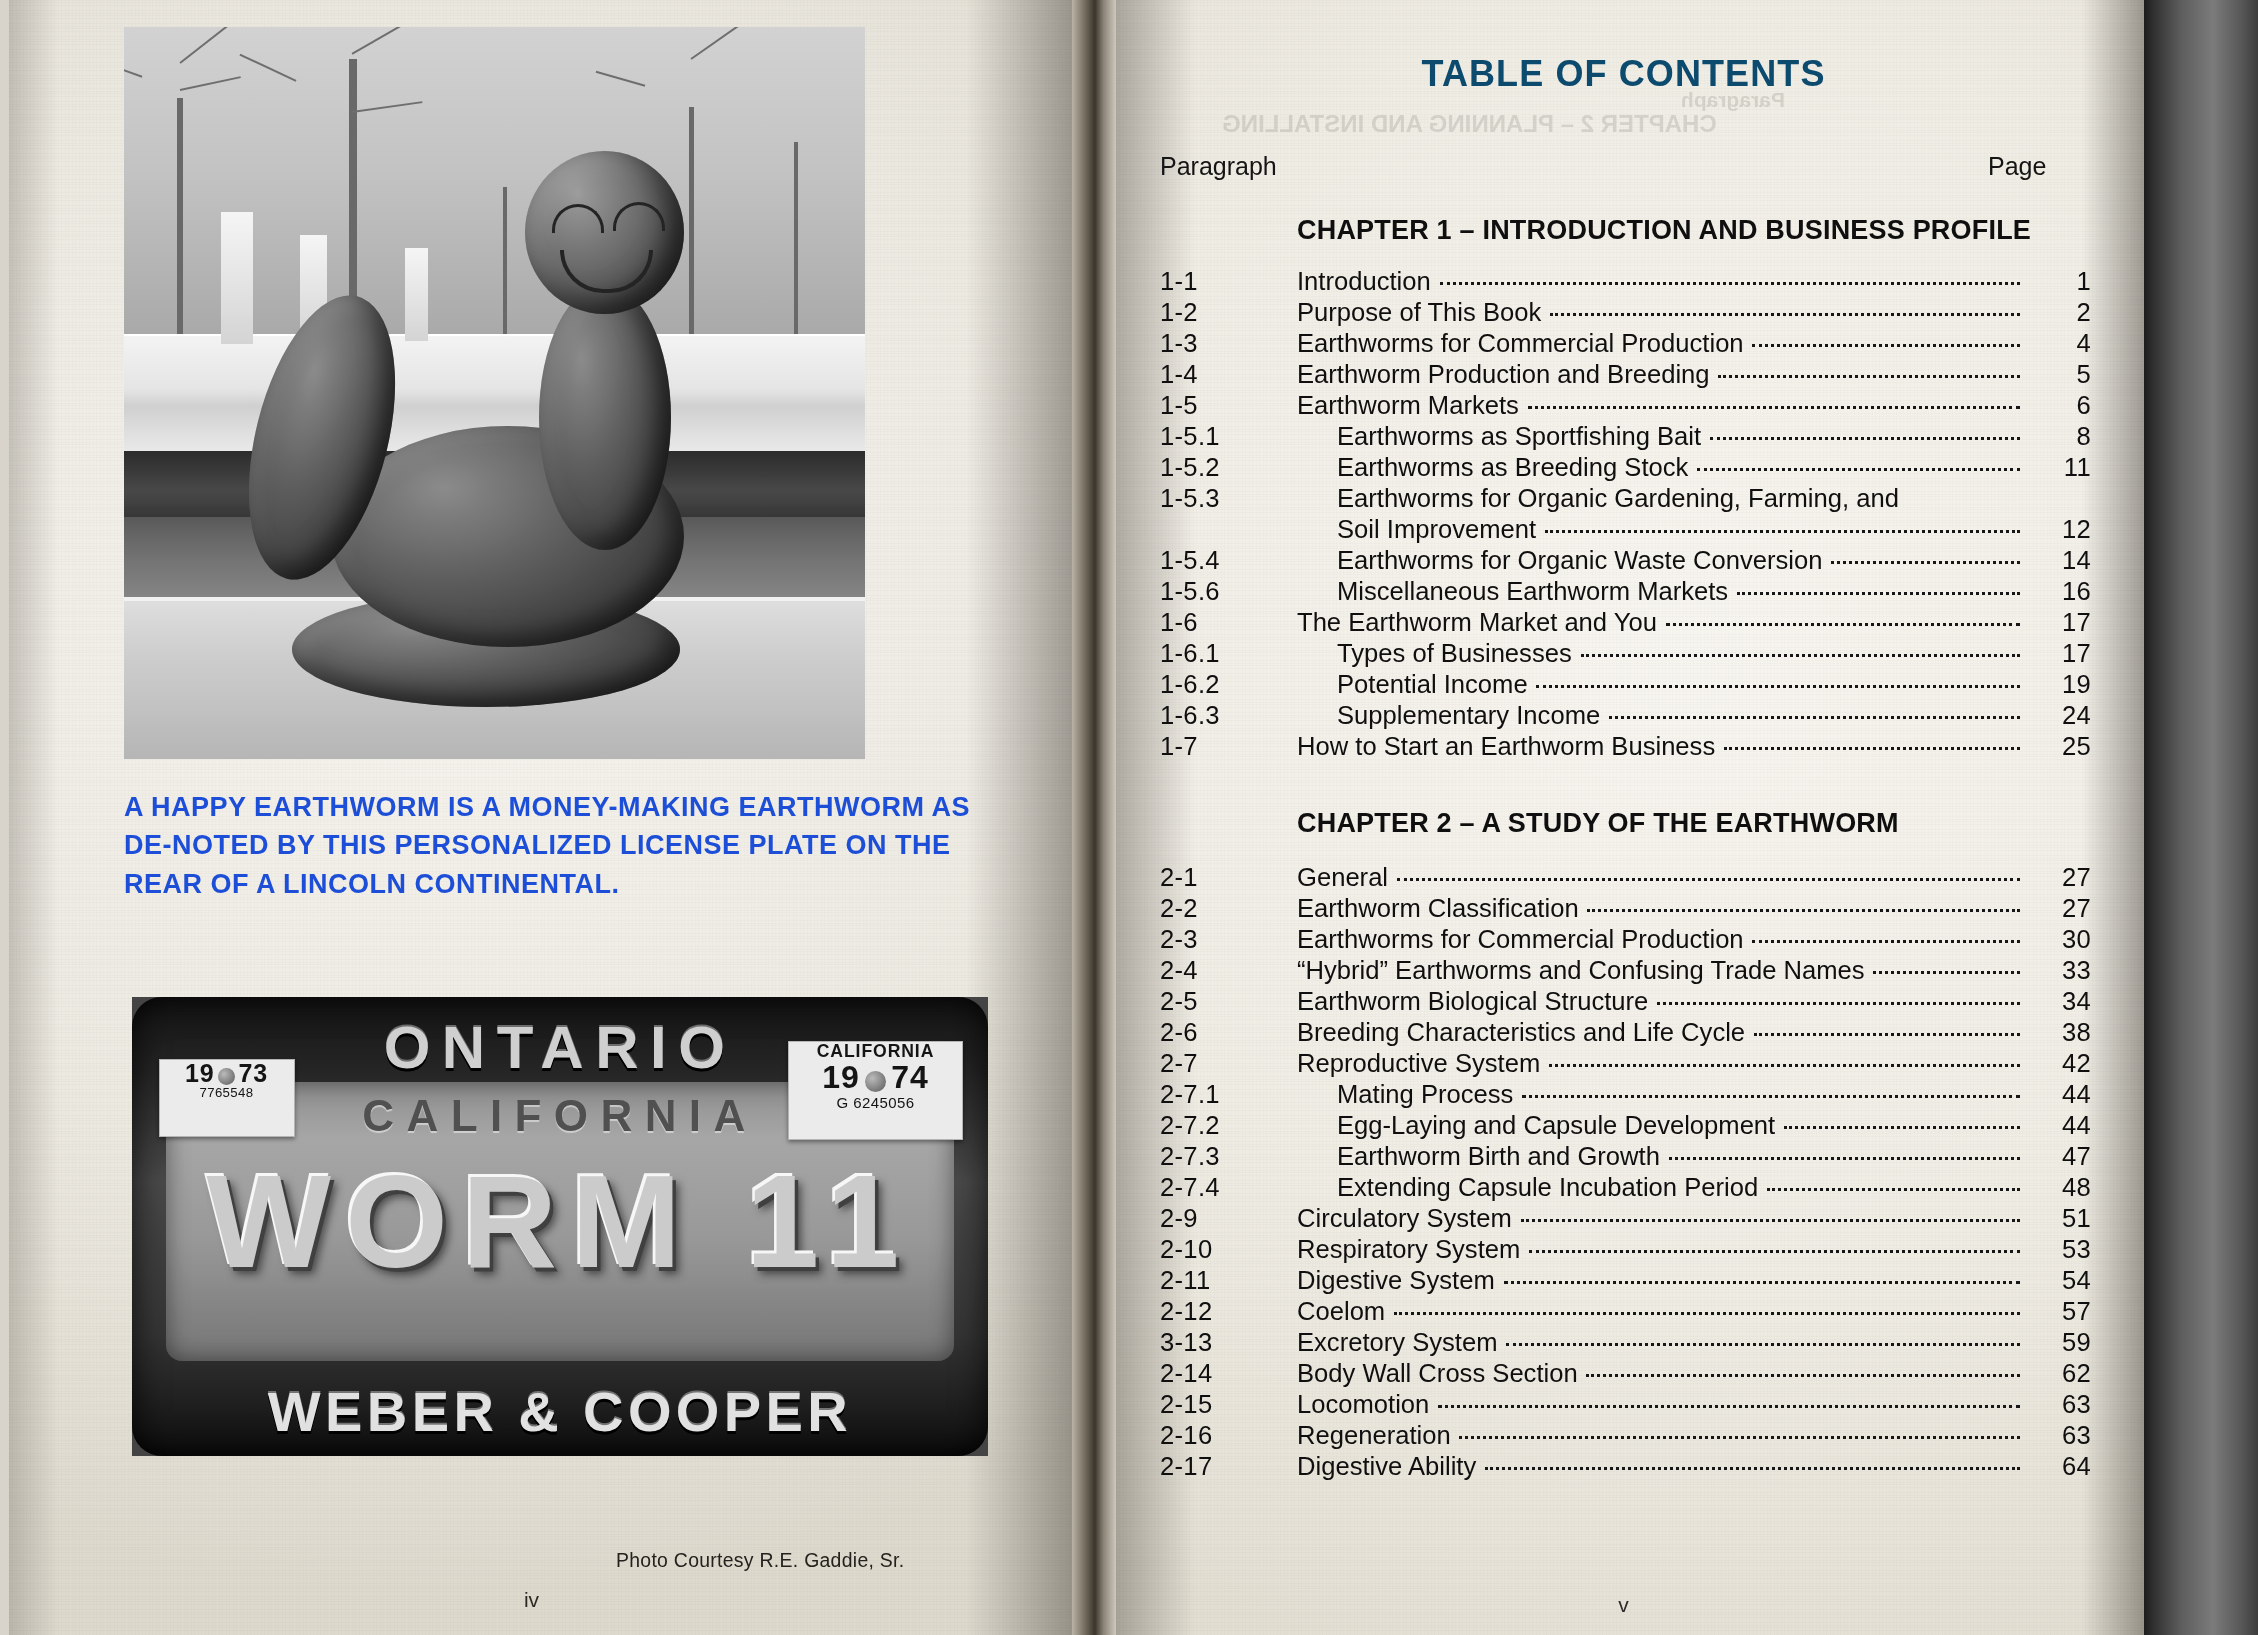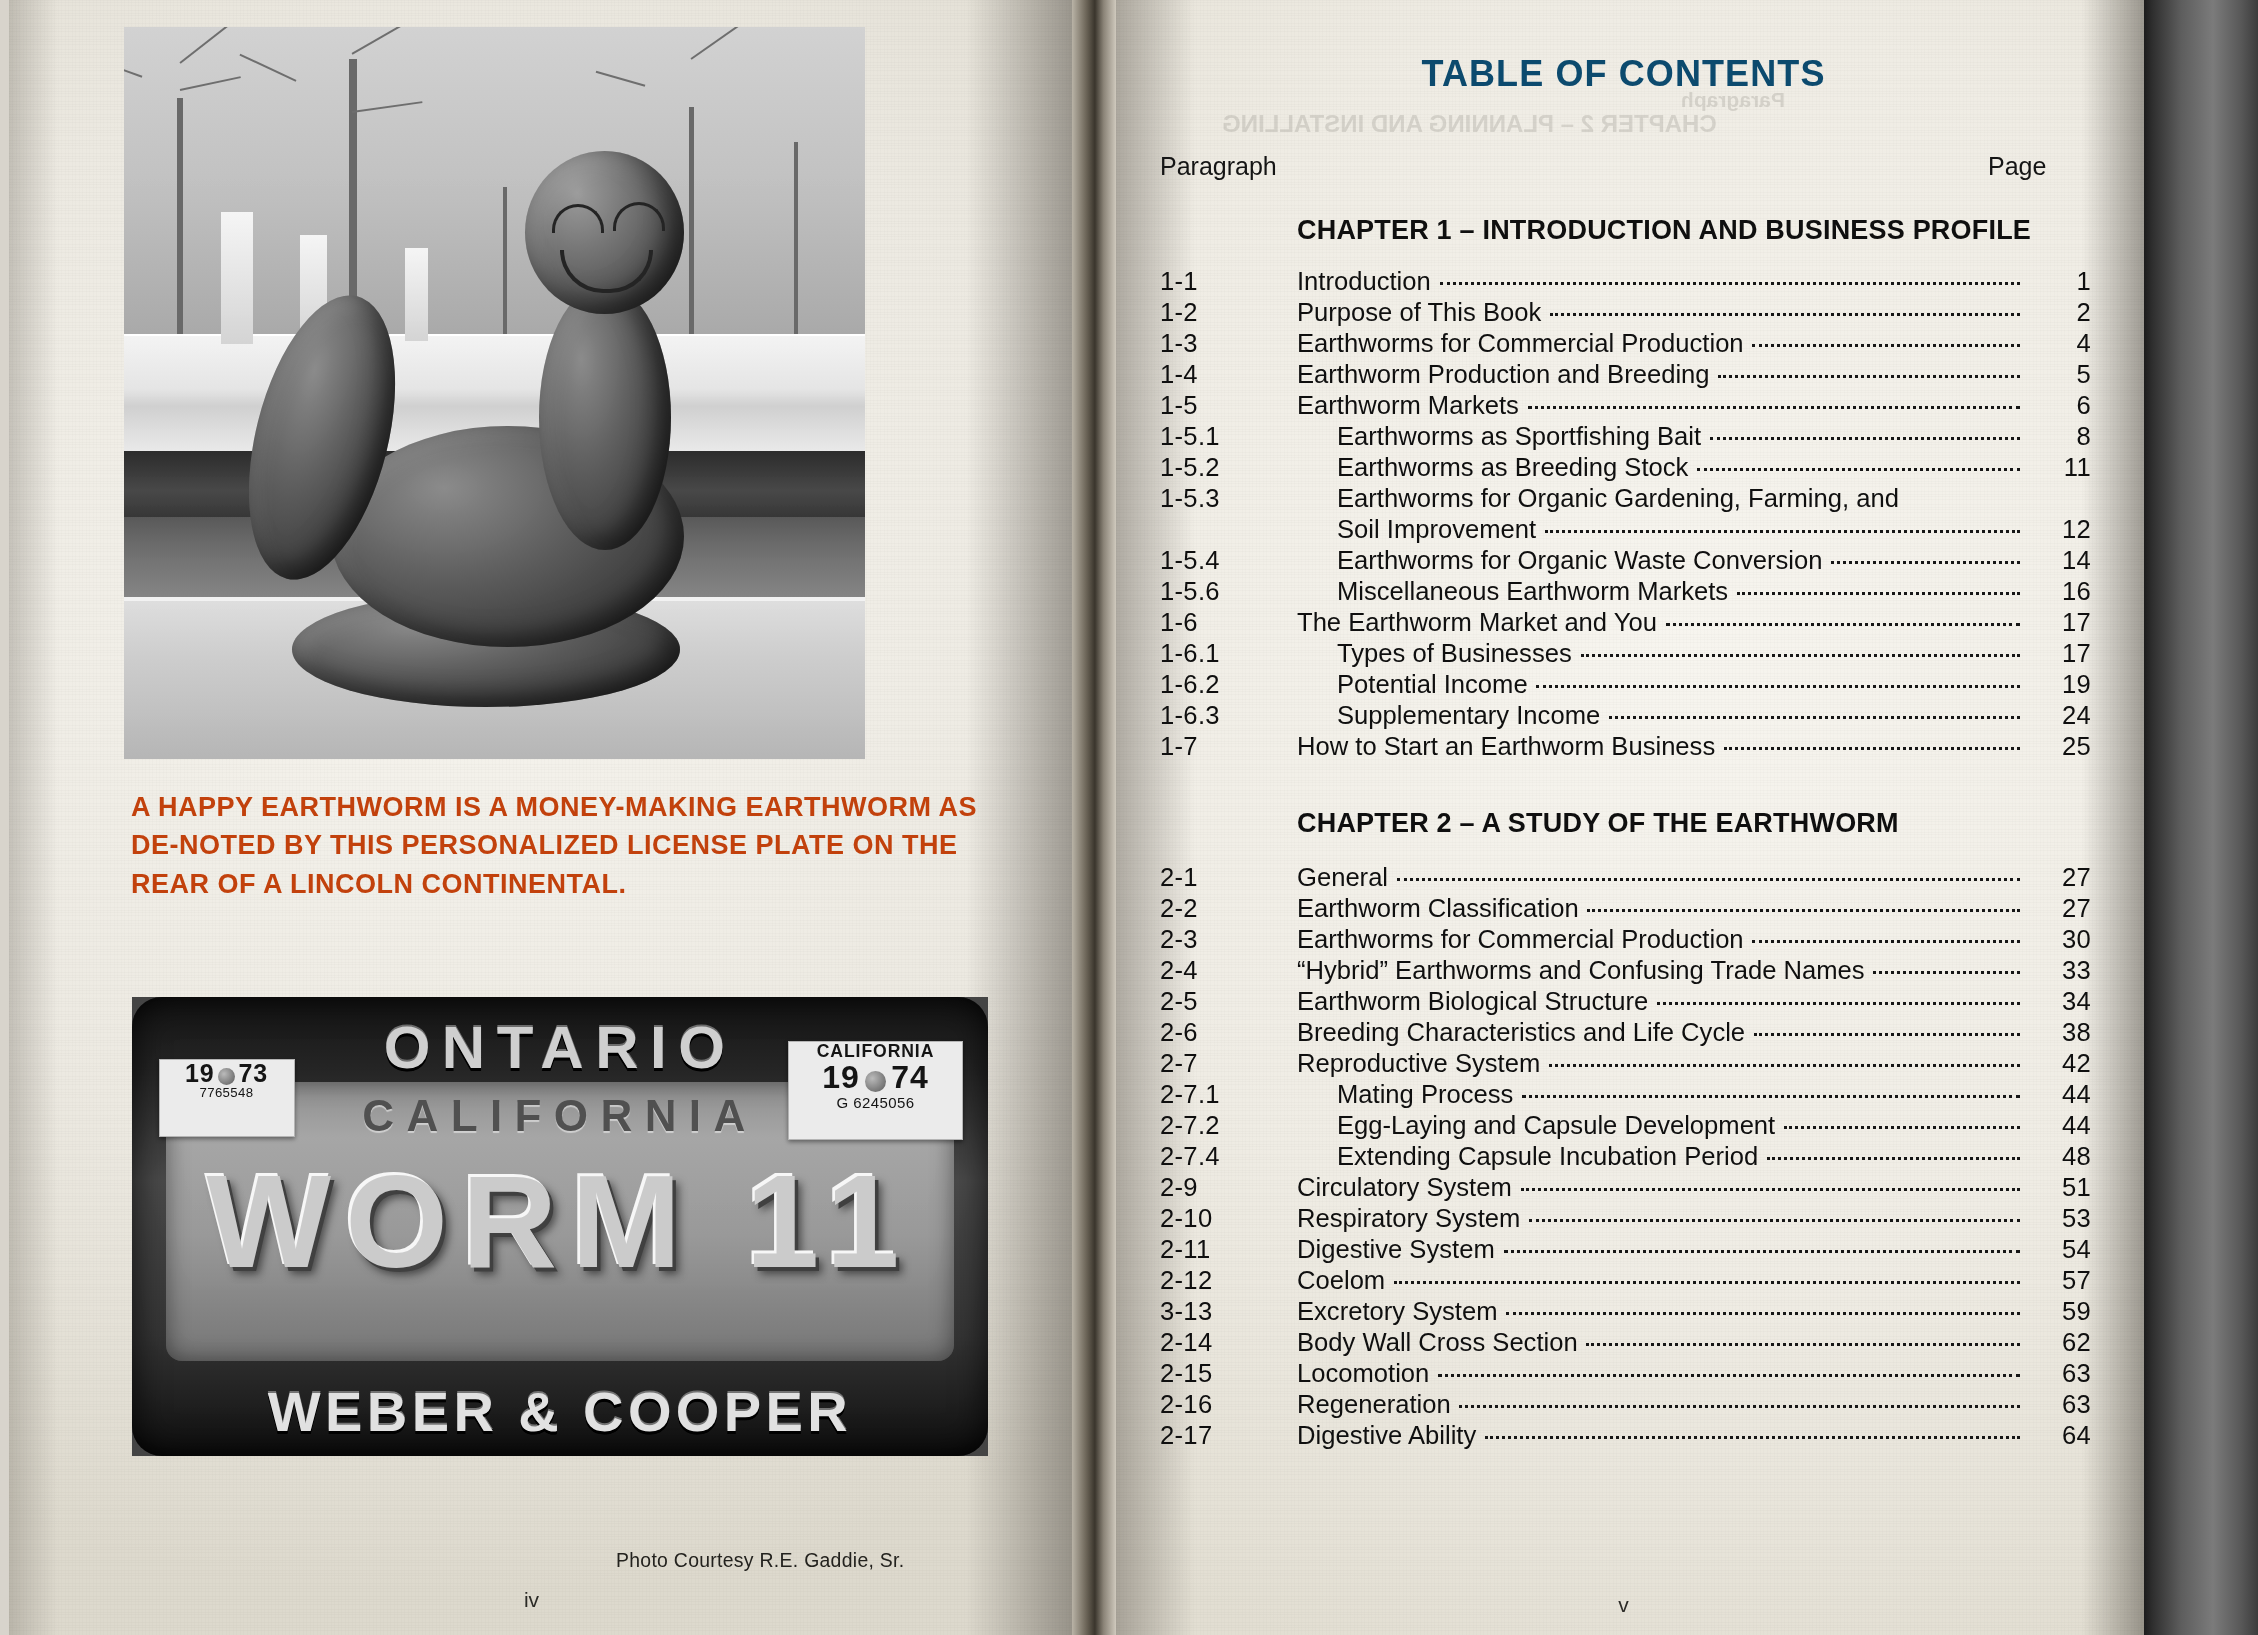--- a/index.html
+++ b/index.html
@@ -93,23 +93,23 @@
     box-shadow:inset -12.4px -8.8px 23px rgba(0,0,0,.5), inset 10.6px 8.8px 19.4px rgba(255,255,255,.12);}
   .worm-head{position:absolute;left:401px;top:124px;width:159px;height:163px;border-radius:50%;
     background:radial-gradient(ellipse at 33% 26%, #a09a90 0%, #6b665e 48%, #44403a 82%, #302d29 100%);
     box-shadow:inset -14px -10.6px 26.5px rgba(0,0,0,.55), inset 12.4px 10.6px 23px rgba(255,255,255,.14);}
   .eye{position:absolute;width:46px;height:26.5px;border:3.5px solid #2a2723;border-bottom:none;
     border-radius:35px 35px 0 0;}
   .smile{position:absolute;left:35px;top:99px;width:85px;height:39px;
     border:4.4px solid #2a2723;border-top:none;border-radius:0 0 53px 53px;}
   
   #caption{
-    position:absolute;left:131px;top:788px;width:873px;
+    position:absolute;left:124px;top:788px;width:873px;
     font-size:27px;font-weight:bold;letter-spacing:0.5px;line-height:1.42;
-    color:#c2410c;text-align:left;
+    color:#1d4ed8;text-align:left;
   }
   
   #photo-plate{
     position:absolute;left:132px;top:997px;width:856px;height:459px;
     overflow:hidden;filter:grayscale(1) contrast(1.06);
     background:#4a4744;
   }
   #plate-frame{
     position:absolute;inset:0;
     border-radius:30px;
@@ -450,20 +450,26 @@
         <span class="toc-leader"></span>
         <span class="toc-page">44</span>
       </div>
       <div class="toc-row">
         <span class="toc-num">2-7.2</span>
         <span class="toc-label sub">Egg-Laying and Capsule Development</span>
         <span class="toc-leader"></span>
         <span class="toc-page">44</span>
       </div>
       <div class="toc-row">
+        <span class="toc-num">2-7.3</span>
+        <span class="toc-label sub">Earthworm Birth and Growth</span>
+        <span class="toc-leader"></span>
+        <span class="toc-page">47</span>
+      </div>
+      <div class="toc-row">
         <span class="toc-num">2-7.4</span>
         <span class="toc-label sub">Extending Capsule Incubation Period</span>
         <span class="toc-leader"></span>
         <span class="toc-page">48</span>
       </div>
       <div class="toc-row">
         <span class="toc-num">2-9</span>
         <span class="toc-label">Circulatory System</span>
         <span class="toc-leader"></span>
         <span class="toc-page">51</span>

